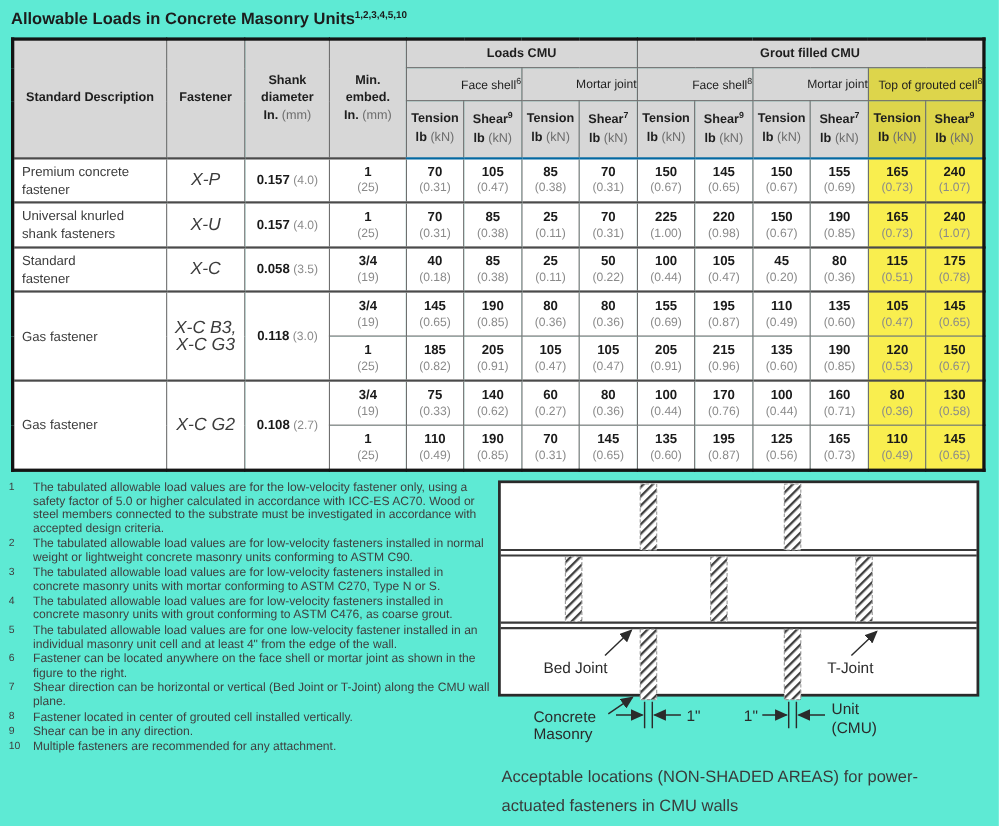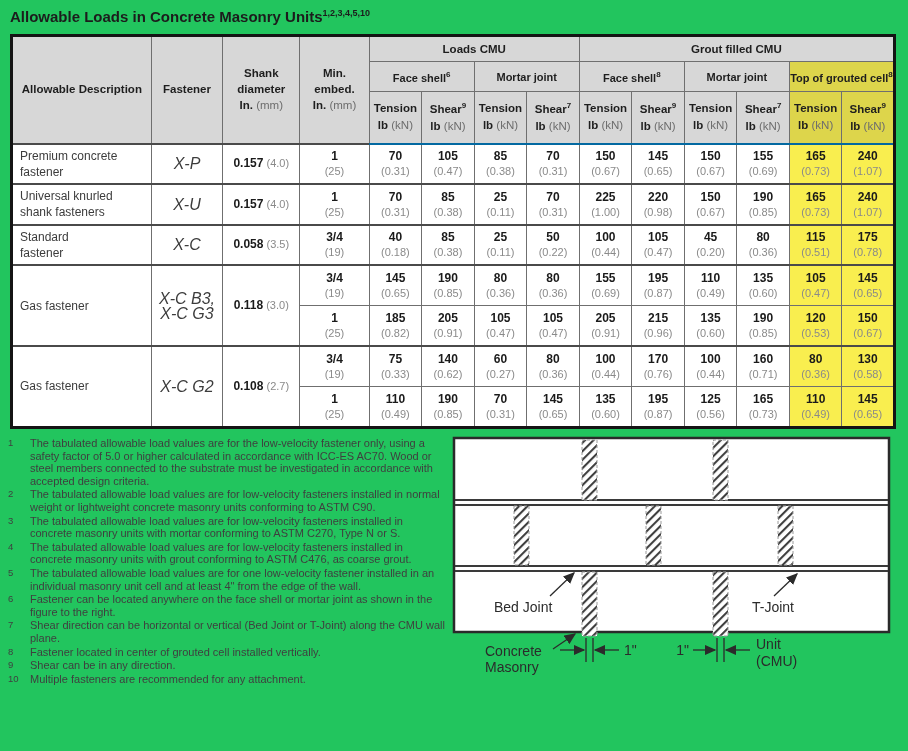--- a/index.html
+++ b/index.html
@@ -1,27 +1,27 @@
 <!DOCTYPE html>
 <html><head>
 <meta charset="utf-8">
 <style>
   * { margin:0; padding:0; box-sizing:border-box; }
   body { font-family:"Liberation Sans", sans-serif; background:#fff; }
-  .page { position:relative; width:908px; height:751px; background:#22c55e; overflow:hidden; }
+  .page { position:relative; width:908px; height:751px; background:#5eead4; overflow:hidden; }
 
   .title { position:absolute; left:10px; top:8px; font-size:15px; font-weight:bold; color:#1c1c1c; }
   .title sup { font-size:9px; font-weight:bold; }
 
   .tbl-wrap { position:absolute; left:10px; top:34px; }
   table { border-collapse:collapse; table-layout:fixed; width:886px; border:3px solid #141414; }
   th, td { border:1px solid #6f6f6f; text-align:center; vertical-align:middle; padding:0; }
   thead th { background:#d7d7d7; color:#1e1e1e; }
   thead tr.r1 th { font-size:11.5px; font-weight:bold; height:26px; }
-  thead tr.r2 th { font-size:11px; font-weight:bold; height:30px; }
+  thead tr.r2 th { font-size:11px; font-weight:normal; height:30px;text-align:right; }
   thead tr.r3 th { font-size:11.5px; font-weight:bold; height:52px; line-height:1.5; }
   thead tr:last-child th { border-bottom:2px solid #0369a1; }
   thead th.span3 { font-size:11.5px; font-weight:bold; line-height:1.35; }
   sup { font-size:8px; }
   .mut { color:#6d6d6d; font-weight:normal; }
   .hl-h { background:#ddd54b !important; }
   td.hl { background:#f9ee4f; }
 
   tbody tr { height:40.5px; }
   tbody td { background:#fff; }
@@ -63,21 +63,21 @@
           <col style="width:47px">
         <col style="width:47px">
           <col style="width:47px">
           <col style="width:47px">
           <col style="width:47px">
         <col style="width:47px">
           <col style="width:47px">
       </colgroup>
       <thead>
         <tr class="r1">
-          <th rowspan="3" class="span3">Allowable Description</th>
+          <th rowspan="3" class="span3">Standard Description</th>
           <th rowspan="3" class="span3">Fastener</th>
           <th rowspan="3" class="span3">
             <span>Shank</span><br>
             <span>diameter</span><br>
             <span>In.</span> <span class="mut">(mm)</span>
           </th>
           <th rowspan="3" class="span3">
             <span>Min.</span><br>
             <span>embed.</span><br>
             <span>In.</span> <span class="mut">(mm)</span>
@@ -548,14 +548,15 @@
         <line x1="272" y1="202" x2="272" y2="226"></line>
         <line x1="241" y1="214" x2="263" y2="214" marker-end="url(#arr)"></line>
         <line x1="298" y1="214" x2="274" y2="214" marker-end="url(#arr)"></line>
       </g>
       <text x="237" y="219" text-anchor="end">1"</text>
       <text x="304" y="213">Unit</text>
       <text x="304" y="230">(CMU)</text>
     </g>
   </svg>
 
+  <div class="caption">Acceptable locations (NON-SHADED AREAS) for power-actuated fasteners in CMU walls</div>
 
 </div>
 
 </body></html>

